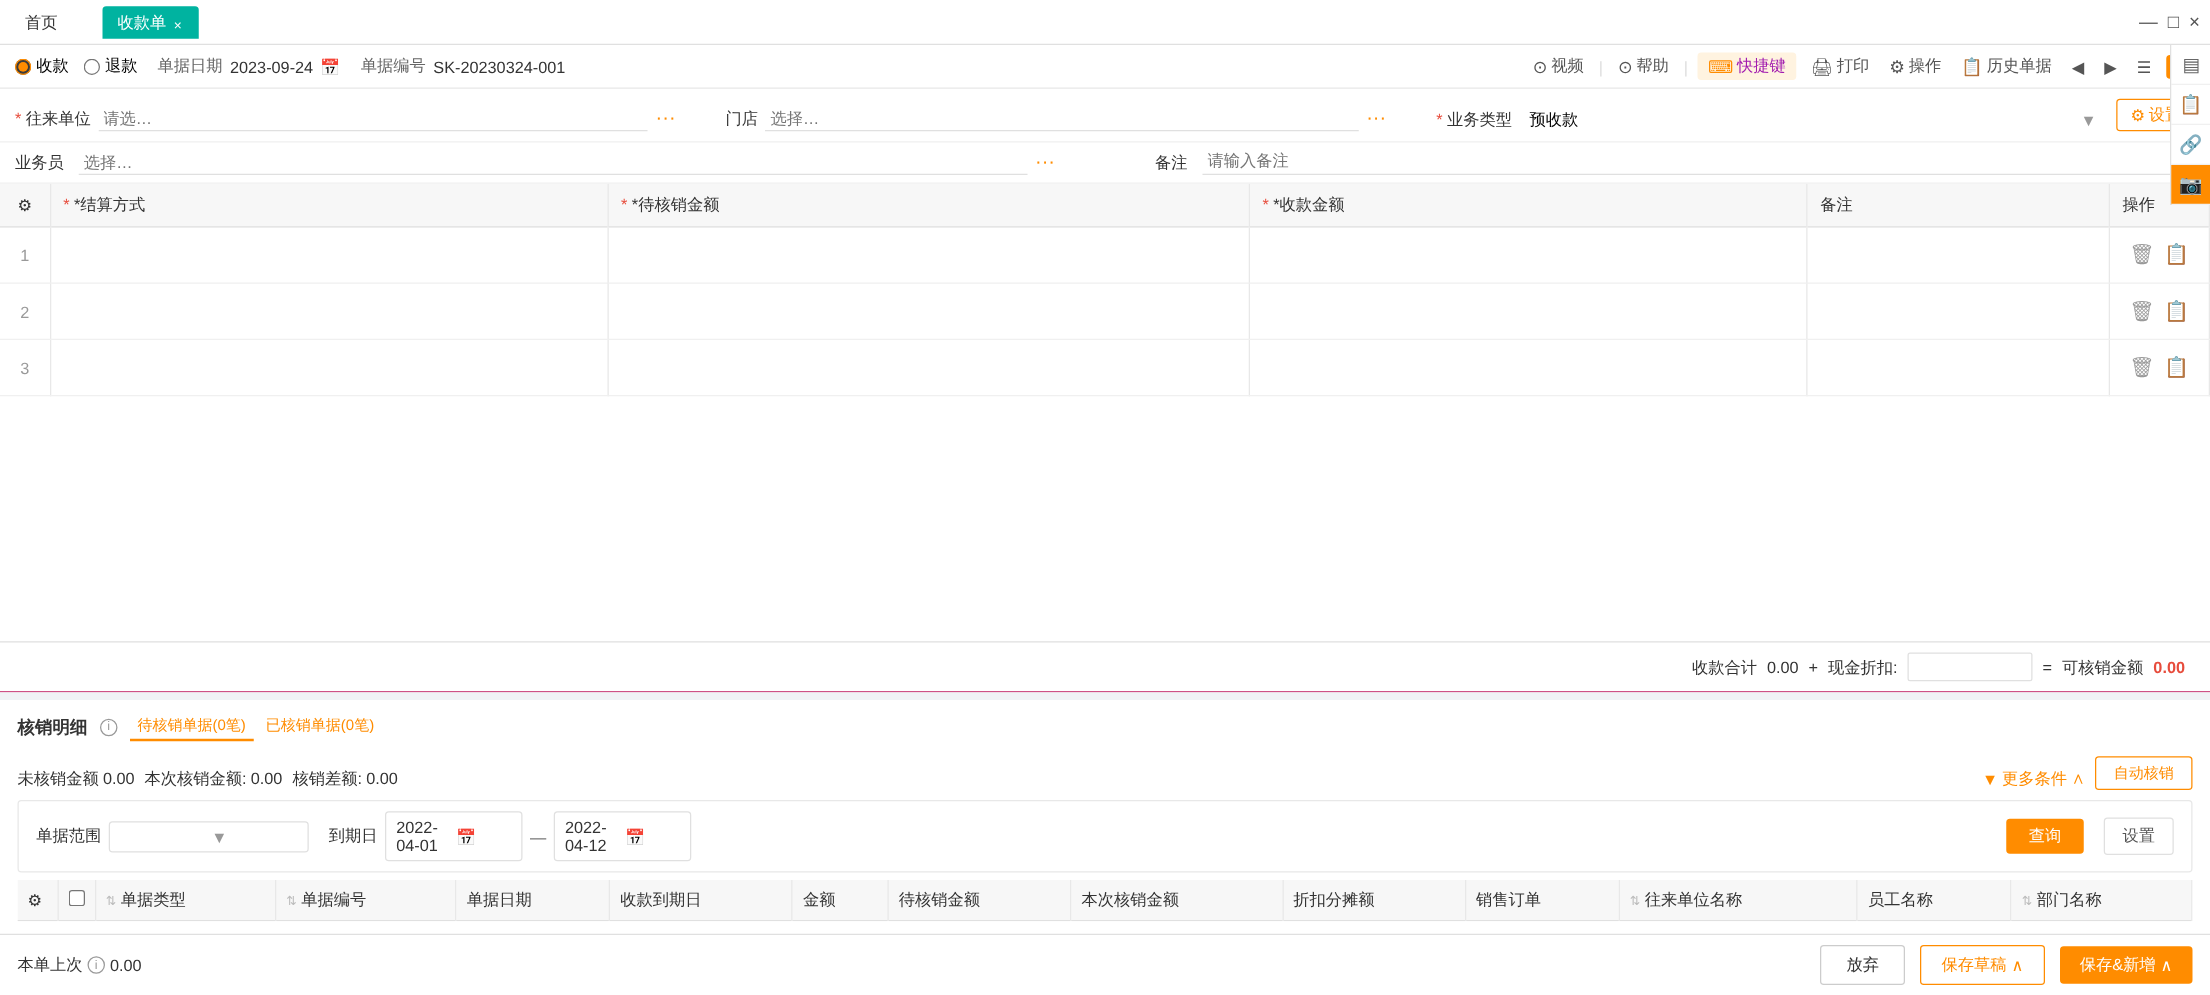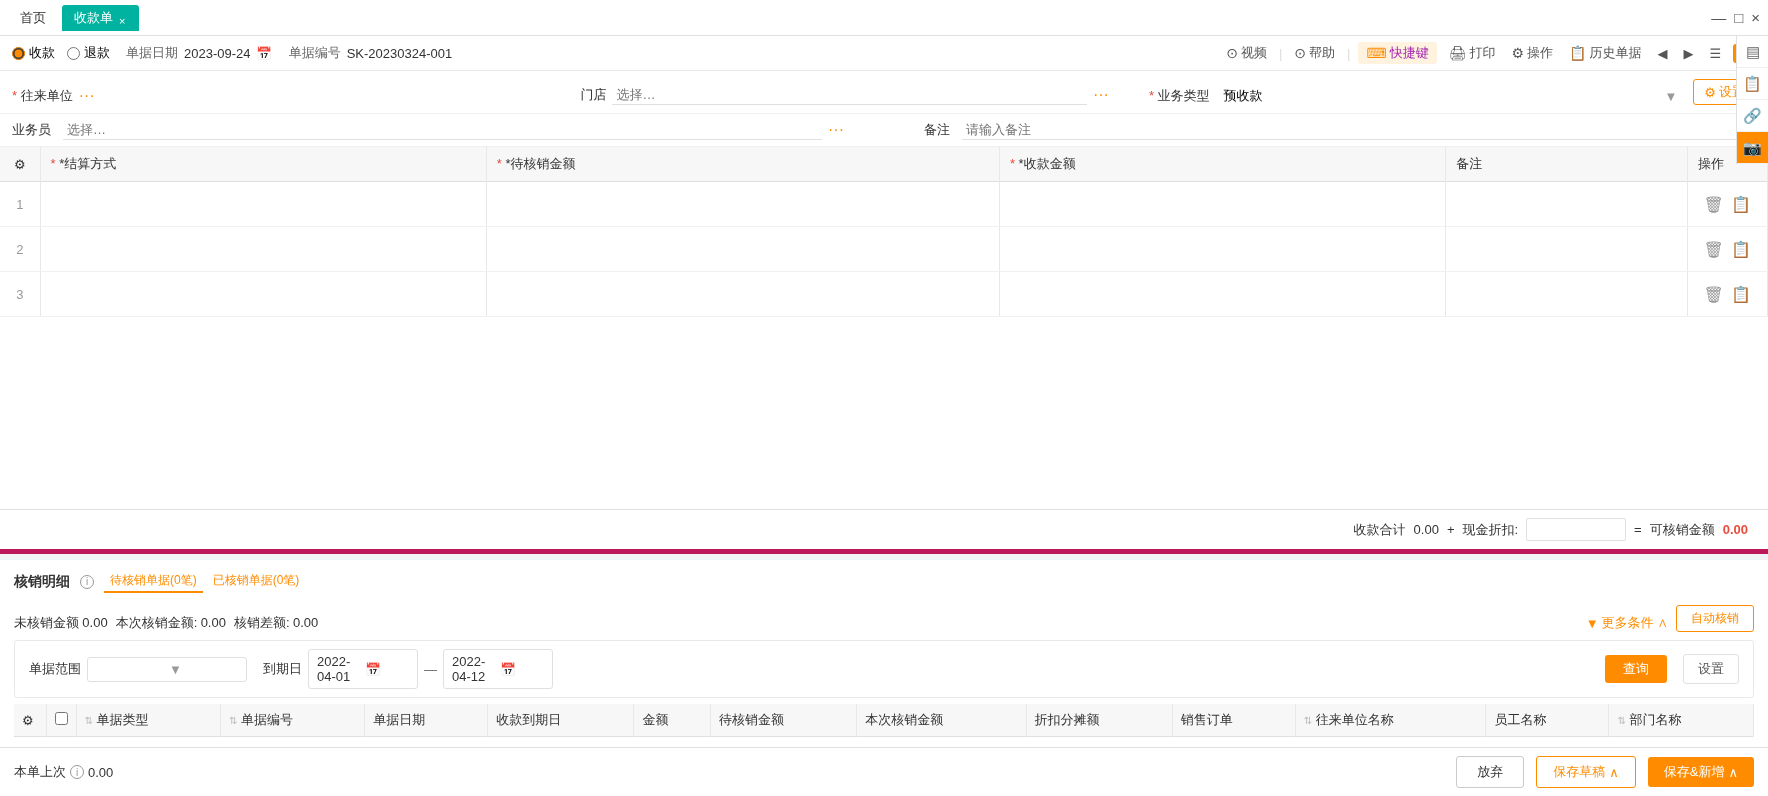--- a/index.html
+++ b/index.html
@@ -8,21 +8,21 @@
     
     .top-nav {
       display: flex; align-items: center; background: #fff; border-bottom: 1px solid #e0e0e0;
       height: 36px; padding: 0 8px; gap: 4px;
     }
     .top-nav-home {
       color: #333; padding: 4px 12px; font-size: 13px; cursor: pointer; border-radius: 2px;
     }
     .top-nav-tab {
       background: #00b3a0; color: #fff; padding: 4px 14px 4px 12px; font-size: 13px;
-      border-radius: 3px 3px 0 0; cursor: pointer; display: flex; align-items: flex-end; gap: 6px;
+      border-radius: 3px 3px 0 0; cursor: pointer; display: flex; align-items: flex-end; gap: 6px; margin-left: 20px;
     }
     .top-nav-tab .close-icon { font-size: 11px; cursor: pointer; }
     .nav-spacer { flex: 1; }
     .nav-right-icons { display: flex; align-items: center; gap: 8px; }
     .nav-right-icons span { font-size: 15px; cursor: pointer; color: #555; }
 
     
     .main-area {
       background: #fff; margin: 0; padding: 0;
       height: calc(796px - 36px);
@@ -97,21 +97,21 @@
     }
     .data-table td.actions-cell {
       text-align: center; width: 70px;
     }
     .table-actions { display: flex; justify-content: center; gap: 8px; }
     .table-actions span { color: #999; cursor: pointer; font-size: 16px; }
 
     
     .summary-row {
       display: flex; align-items: center; justify-content: flex-end; padding: 8px 20px;
-      gap: 8px; color: #333; border-bottom: 5px solid #be185d; flex-shrink: 0;
+      gap: 8px; color: #333; border-bottom: 1px solid #be185d; flex-shrink: 0;
     }
     .summary-row input {
       border: 1px solid #e0e0e0; width: 100px; padding: 3px 6px; border-radius: 2px;
     }
     .sum-result { color: #e74c3c; font-weight: 600; }
 
     
     .verification-section {
       background: #fff; padding: 10px 14px; flex-shrink: 0;
       border-top: 6px solid #f0f2f5;
@@ -297,20 +297,21 @@
       </div>
     </div>
   </div>
 
   <div class="form-row">
     <div class="form-field" style="flex: 2;">
       <label>
         <span style="color:#e74c3c;">* </span>
         <span>往来单位</span>
       </label>
+      <input type="text" class="form-input" placeholder="请选…" style="border-top: none; border-right: none; border-left: none; border-image: initial; border-bottom: 1px solid rgb(224, 224, 224); outline: none; flex: 1 1 0%; color: rgb(153, 153, 153); background: transparent; padding: 2px 4px;">
       <span class="more-btn" style="color:#ff8c00; cursor:pointer; font-size:16px;">···</span>
     </div>
     <div style="width:40px;"></div>
     <div class="form-field" style="flex: 2;">
       <label>门店</label>
       <input type="text" placeholder="选择…" style="border-top: none; border-right: none; border-left: none; border-image: initial; border-bottom: 1px solid rgb(224, 224, 224); outline: none; flex: 1 1 0%; color: rgb(153, 153, 153); background: transparent; padding: 2px 4px;">
       <span style="color:#ff8c00; cursor:pointer; font-size:16px;">···</span>
     </div>
     <div style="width:40px;"></div>
     <div class="form-field" style="flex: 2; justify-content: flex-end;">
@@ -331,21 +332,21 @@
   <div class="form-row2">
     <div class="form-field" style="flex:2;">
       <label>业务员</label>
       <input type="text" placeholder="选择…" style="border-top: none; border-right: none; border-left: none; border-image: initial; border-bottom: 1px solid rgb(224, 224, 224); outline: none; flex: 1 1 0%; color: rgb(153, 153, 153); background: transparent; padding: 2px 4px; margin-left: 6px;">
       <span style="color:#ff8c00; cursor:pointer; font-size:16px;">···</span>
     </div>
     <div style="width:40px;"></div>
     <div style="width:40px;"></div>
     <div class="form-field" style="flex:2;">
       <label>备注</label>
-      <input type="text" placeholder="请输入备注" style="border-top: none; border-right: none; border-left: none; border-image: initial; border-bottom: 1px solid rgb(224, 224, 224); outline: none; flex: 1 1 0%; color: #737373; background: transparent; padding: 2px 4px; margin-left: 6px;">
+      <input type="text" placeholder="请输入备注" style="border-top: none; border-right: none; border-left: none; border-image: initial; border-bottom: 1px solid rgb(224, 224, 224); outline: none; flex: 1 1 0%; color: #737373; background: transparent; padding: 2px 4px; margin-left: 6px; font-family: Liberation Mono, monospace;">
     </div>
   </div>
 
   <div class="table-section">
     <table class="data-table">
       <thead>
         <tr>
           <th style="width:40px; text-align:center;">
             <span>⚙</span>
           </th>

